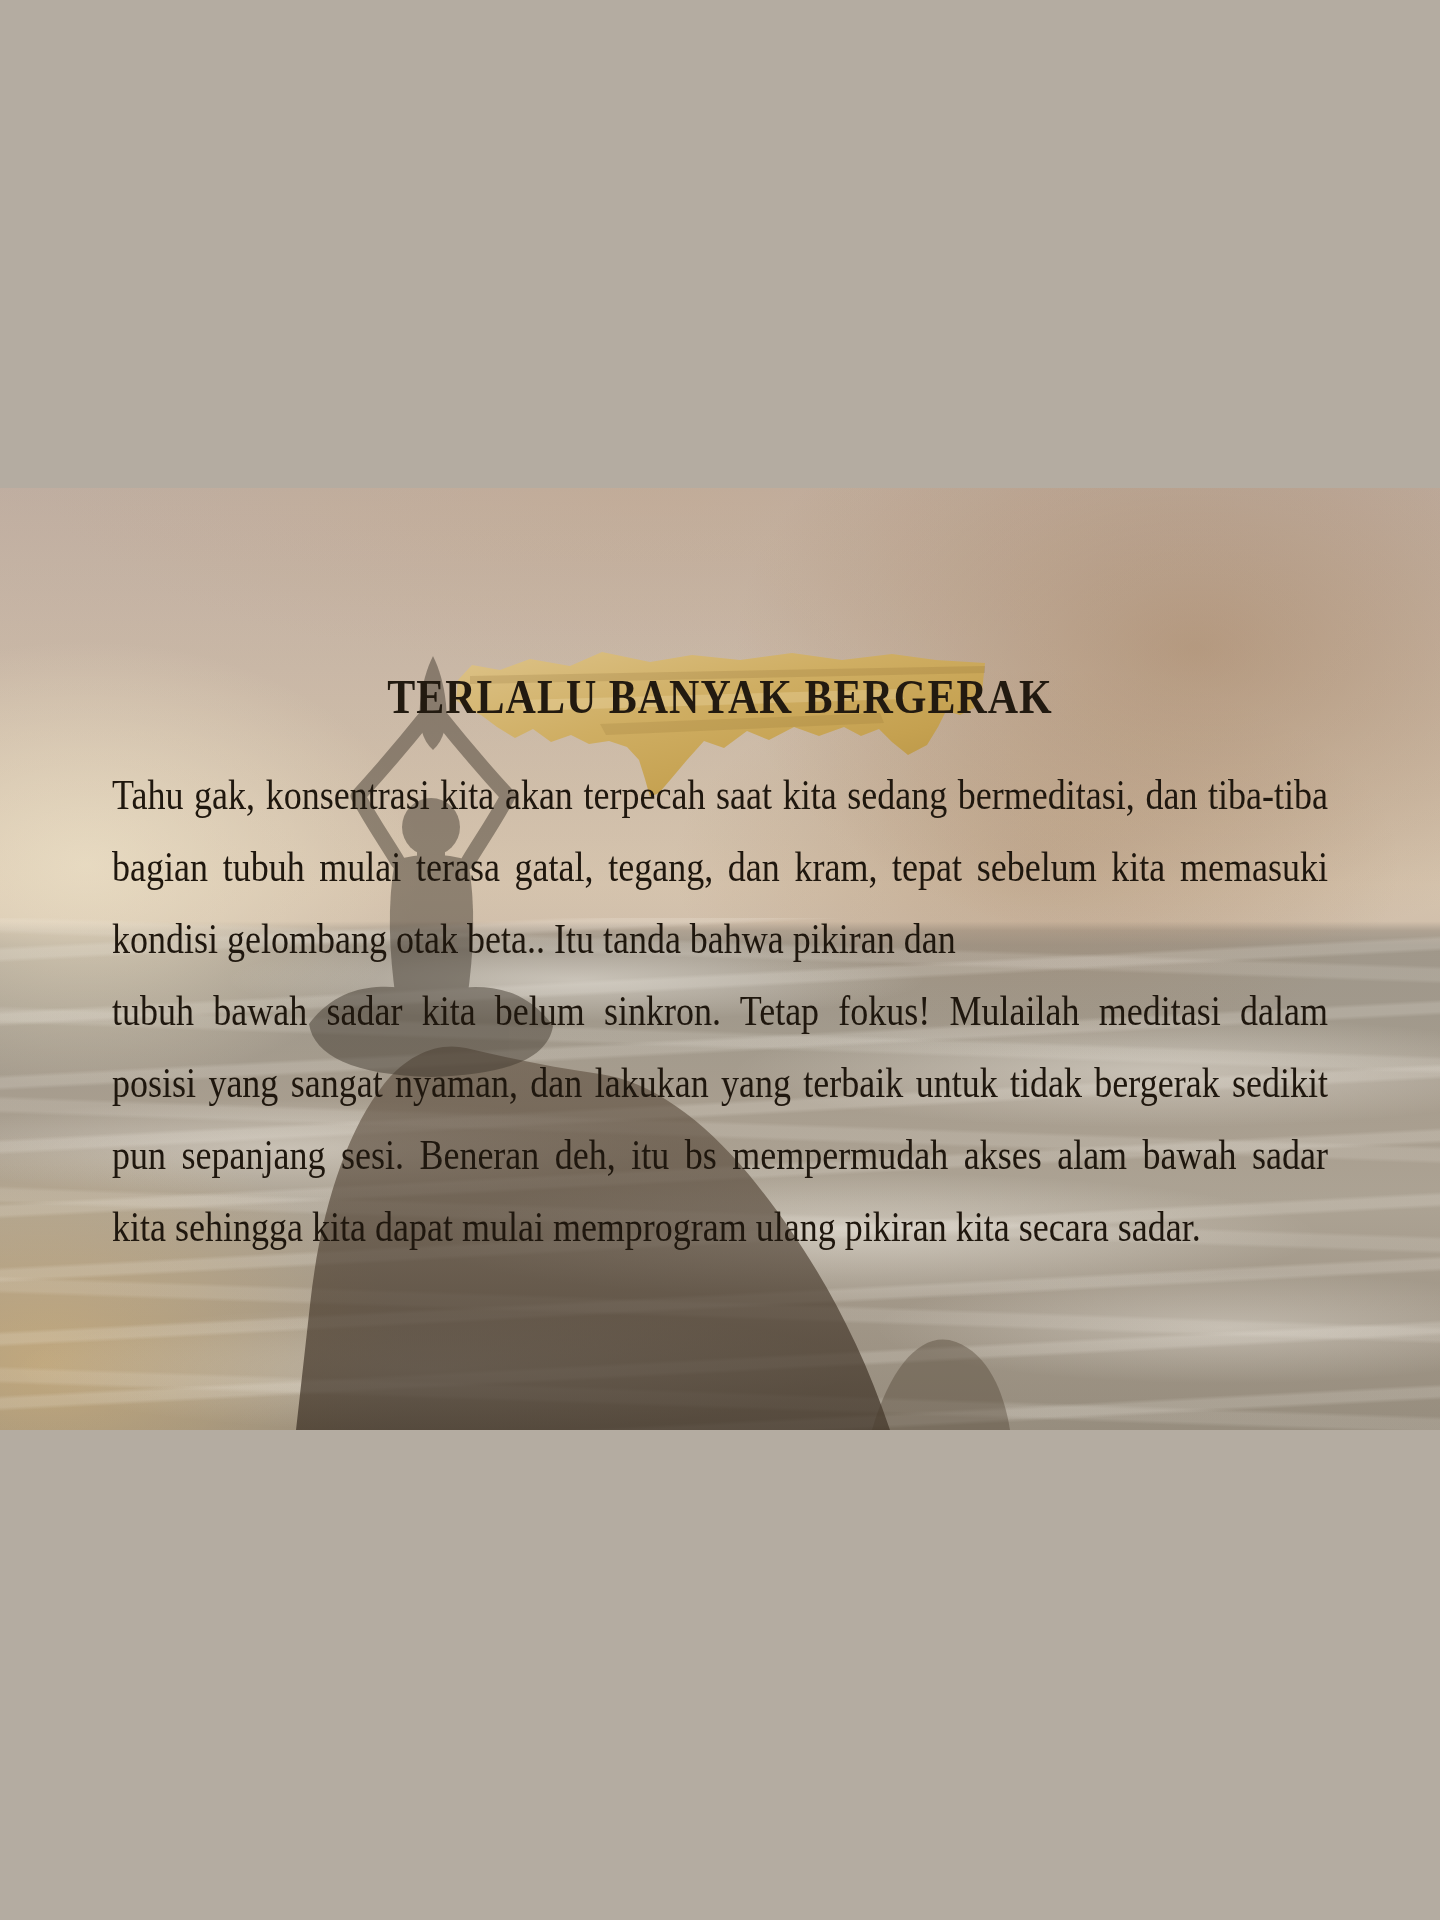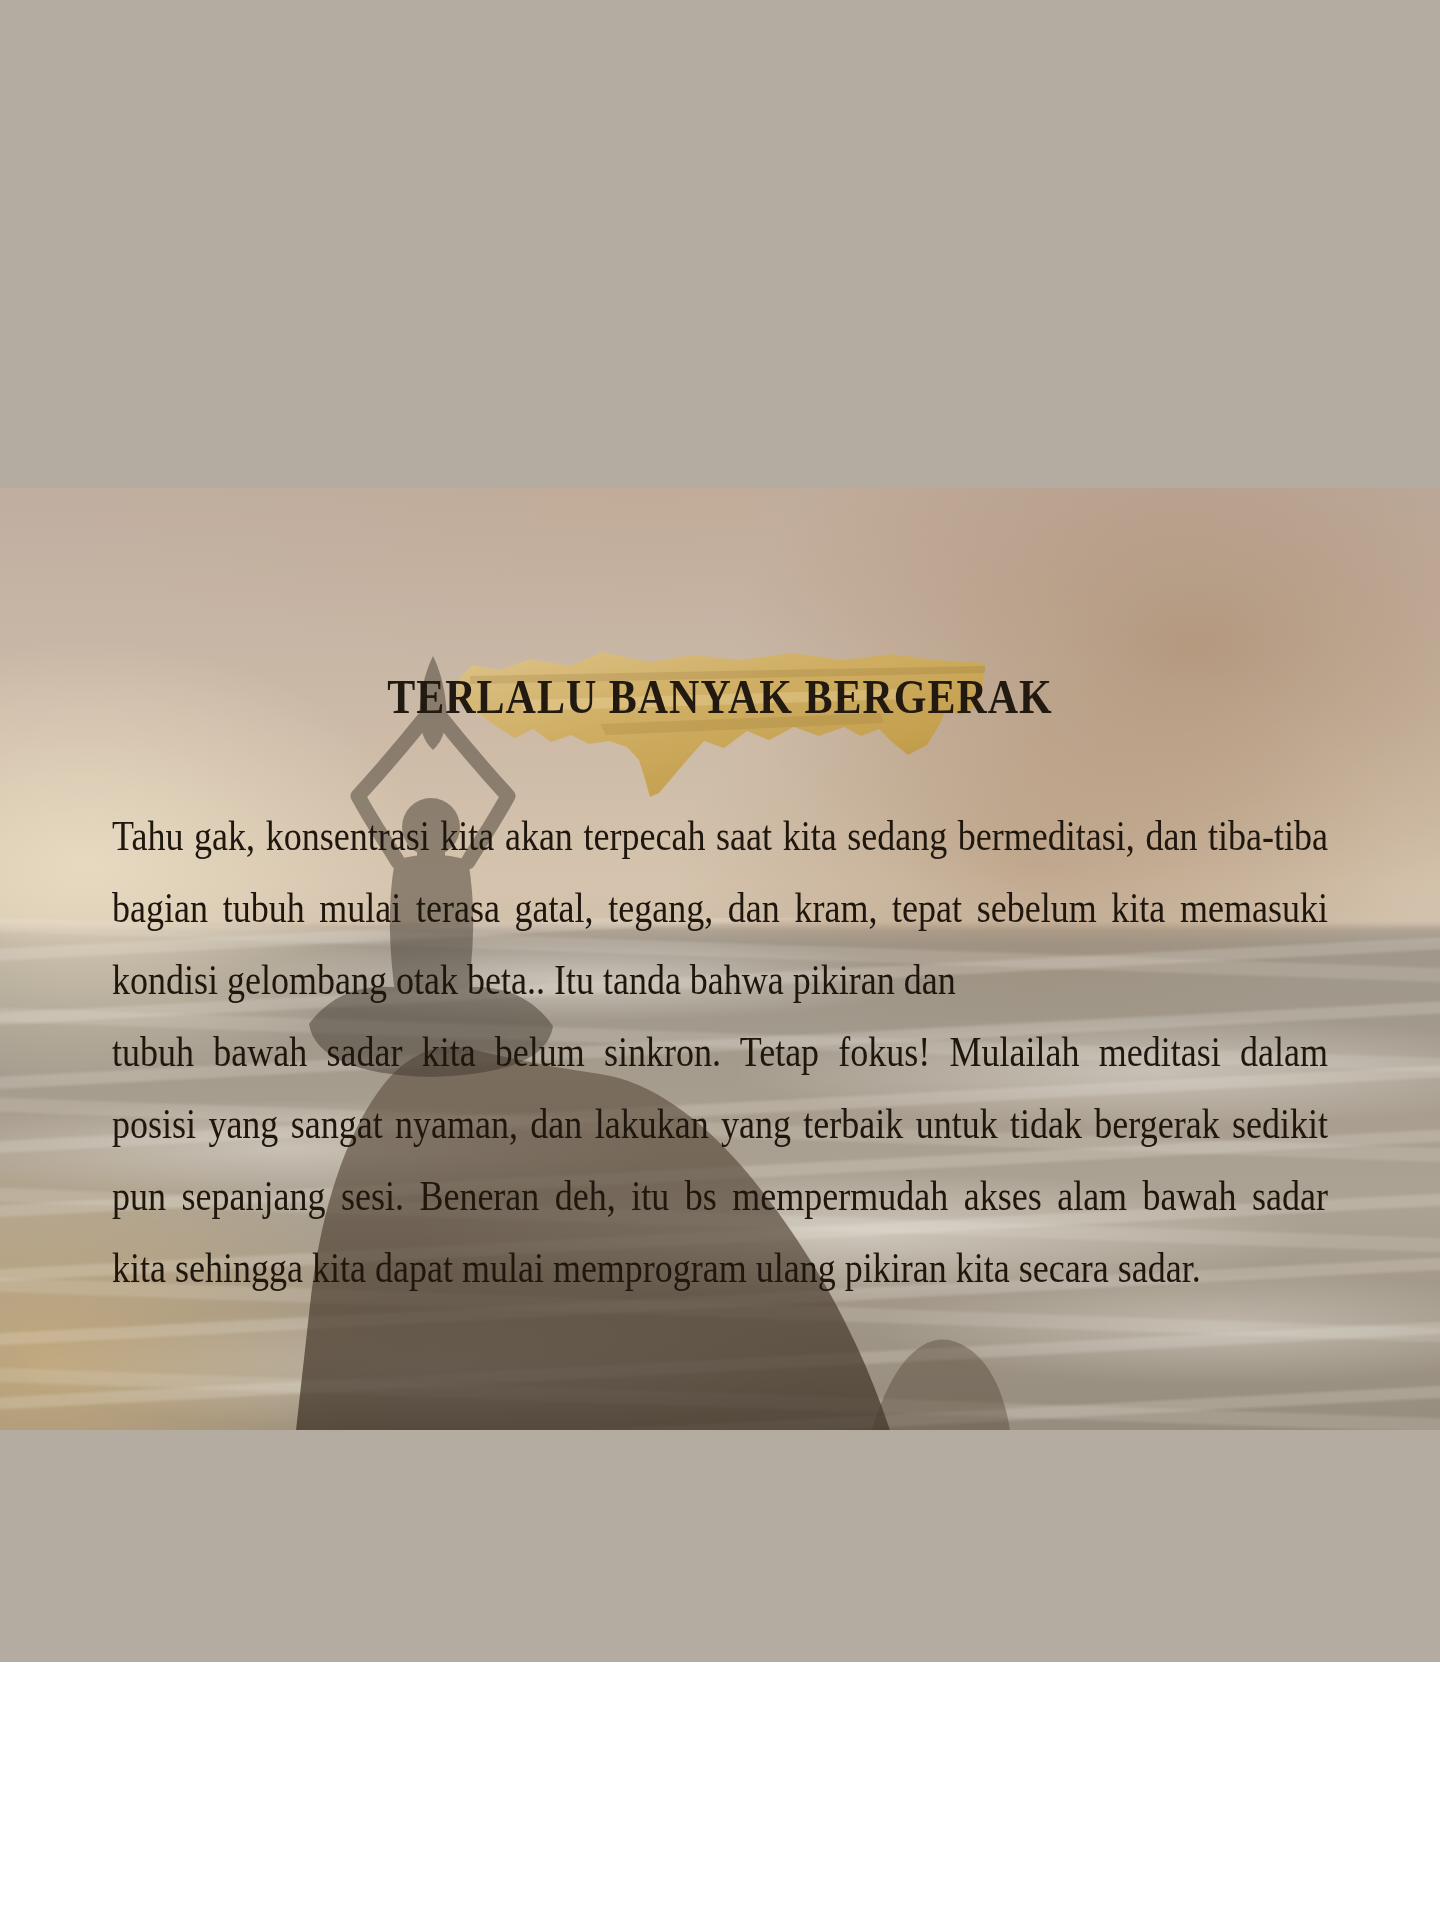--- a/index.html
+++ b/index.html
@@ -1,17 +1,17 @@
 <!DOCTYPE html>
 <html><head>
 <meta charset="utf-8">
 <style>
   html,body { margin:0; padding:0; }
   .canvas {
-    position:relative; width:1440px; height:1662px;
+    position:relative; width:1440px; height:1920px;
     background:#b4aca1; overflow:hidden;
     font-family:"Liberation Serif","DejaVu Serif",serif;
   }
   
   .photo {
     position:absolute; left:0; top:488px; width:1440px; height:942px;
     background:
       linear-gradient(rgba(181,173,162,0.20), rgba(181,173,162,0.20)),
       radial-gradient(ellipse 480px 320px at 6% 40%,  rgba(246,232,203,0.90) 0%, rgba(246,232,203,0) 70%),
       radial-gradient(ellipse 520px 330px at 3% 93%,  rgba(225,184,112,0.60) 0%, rgba(225,184,112,0) 70%),
@@ -43,21 +43,21 @@
   }
   .scene { position:absolute; left:0; top:488px; z-index:2; }
   
   .title {
     position:absolute; left:0; right:0; top:670px; height:54px; z-index:3;
     text-align:center; line-height:54px;
     font-size:42px; font-weight:bold; letter-spacing:1px;
     color:#221a10; transform:scaleY(1.14); transform-origin:50% 50%;
   }
   
-  .bodytext { position:absolute; left:112px; top:800px; width:1216px; z-index:3; }
+  .bodytext { position:absolute; left:112px; top:759px; width:1216px; z-index:3; }
   .line {
     height:72px; line-height:72px; font-size:36px; color:#1f170e;
     transform:scaleY(1.16); transform-origin:50% 50%;
     white-space:normal; overflow:visible;
   }
   .line.j { text-align:justify; text-align-last:justify; text-justify:inter-word; }
   .line.l { text-align:left; }
 </style>
 </head>
 <body>

